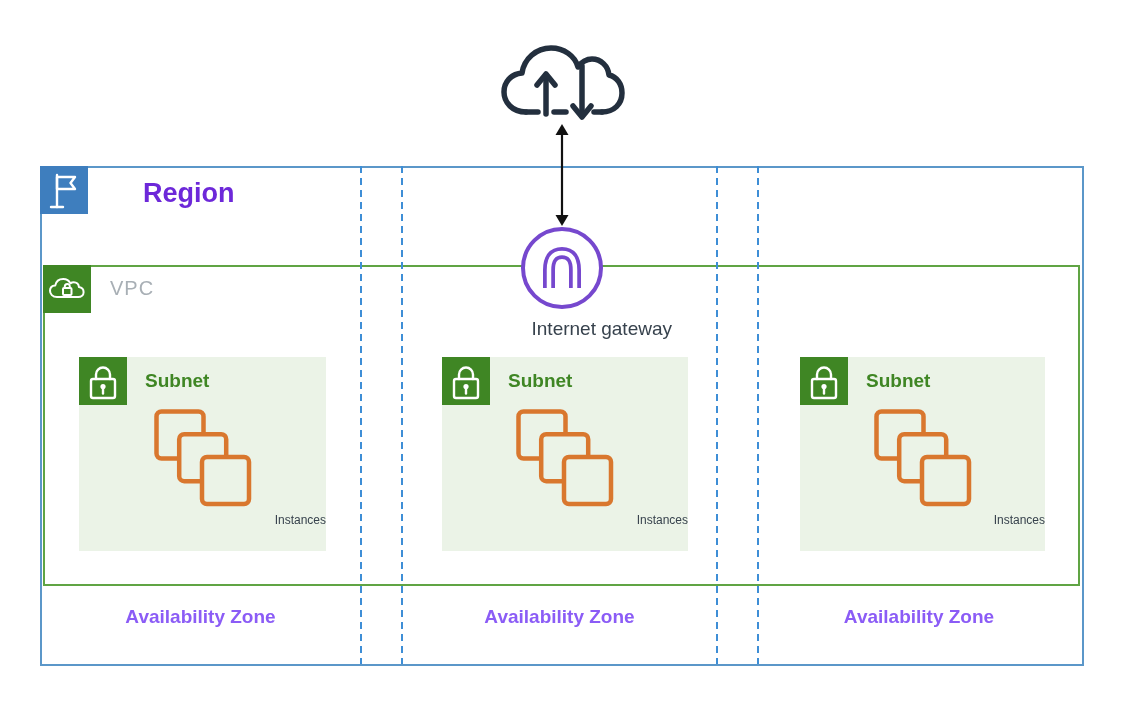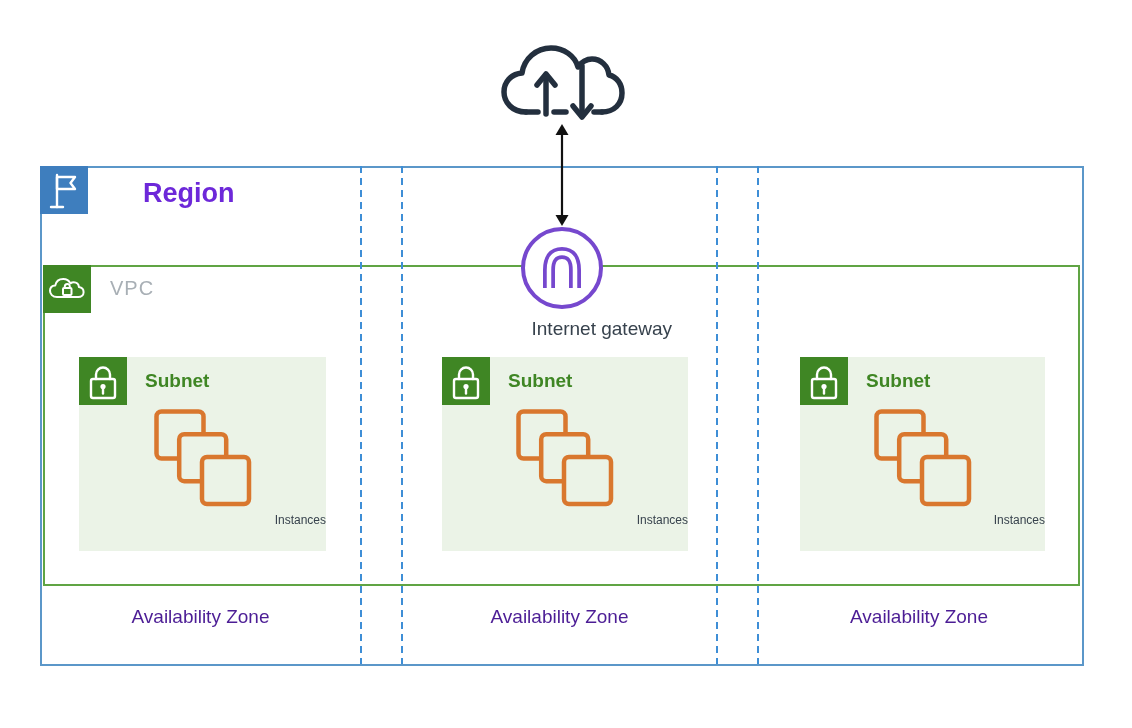--- a/index.html
+++ b/index.html
@@ -23,21 +23,21 @@
 
   
   .subnet-box{top:357px;width:247px;height:194px;background:#EBF3E7;z-index:3;}
   .subnet-1{left:79px;} .subnet-2{left:442px;width:246px;} .subnet-3{left:800px;width:245px;}
   .subnet-icon{left:0;top:0;width:48px;height:48px;background:#3F8624;}
   .subnet-label{left:66px;top:13px;font-size:19px;font-weight:700;color:#3F8624;text-align:right;}
   .instances-icon{left:50%;top:52px;transform:translateX(-50%);width:98px;height:98px;}
   .instances-label{left:0;top:156px;width:100%;text-align:right;font-size:12px;color:#37424D;}
 
   
-  .az-label{top:606px;text-align:center;font-size:19px;font-weight:400;color:#4c1d95;z-index:4;}
+  .az-label{top:606px;text-align:center;font-size:19px;font-weight:700;color:#8b5cf6;z-index:4;}
   .az-label-1{left:40px;width:321px;} .az-label-2{left:402px;width:315px;} .az-label-3{left:758px;width:322px;}
 
   
   .igw-icon{left:519px;top:225px;width:86px;height:86px;z-index:6;}
   .igw-label{left:452px;top:318px;width:220px;text-align:right;font-size:19px;color:#37424D;z-index:6;}
 
   
   .cloud-icon{left:497px;top:36px;width:132px;height:88px;z-index:7;}
   .connector-arrow{left:551px;top:124px;width:22px;height:102px;z-index:7;}
 

